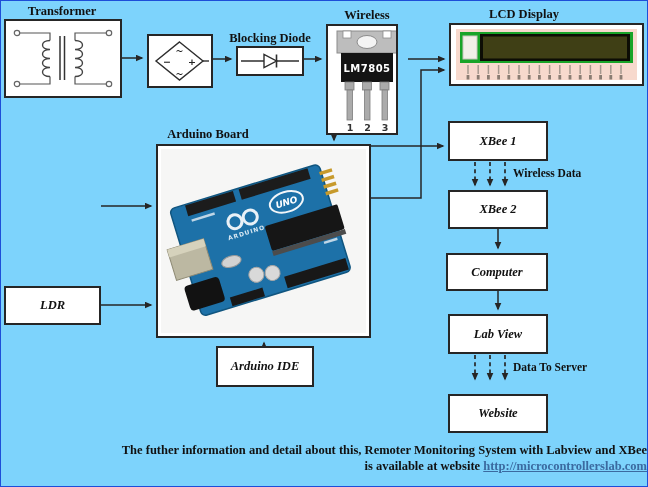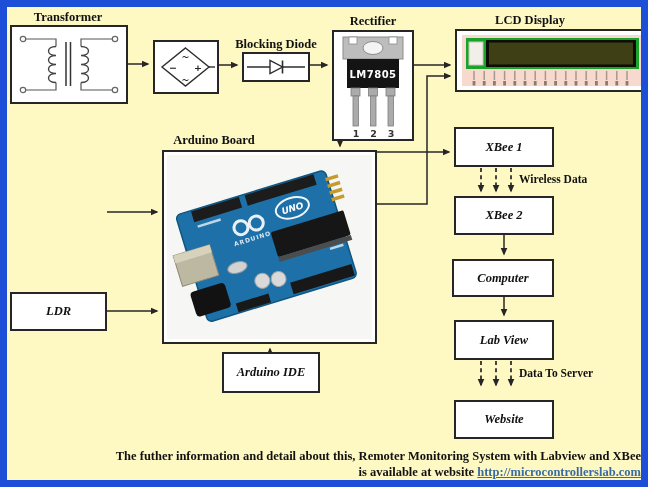--- a/index.html
+++ b/index.html
@@ -5,23 +5,23 @@
   :root{
     --color-line:#262626;
     --color-arduino_blue:#1d71a8;
     --color-lcd_green:#18a428;
     --color-lcd_screen:#3f3f15;
     --color-lcd_pink:#f7d9cd;
     --color-link_blue:#3b6aa0;
   }
   html,body{margin:0;padding:0;background:#e9e9e9;}
   #stage{
-    position:relative;width:648px;height:487px;background:#fef9c3;
+    position:relative;width:648px;height:487px;background:#7dd3fc;
     font-family:"Liberation Serif",serif;color:#111;overflow:hidden;
-    border:7px solid #1d4ed8;box-sizing:border-box;
+    border:1px solid #1d4ed8;box-sizing:border-box;
   }
   .box{
     position:absolute;border:2px solid var(--color-line);background:#fff;
     display:flex;align-items:center;justify-content:center;box-sizing:border-box;
   }
   .box-label{font-weight:bold;font-size:12.5px;white-space:nowrap;font-style:italic;}
   .title{
     position:absolute;font-weight:bold;font-size:12.5px;white-space:nowrap;
     transform:translateX(-50%);
   }
@@ -66,21 +66,21 @@
       <path d="M489,161 V184" marker-end="url(#arr)"></path>
       <path d="M504,161 V184" marker-end="url(#arr)"></path>
       <path d="M474,354 V378" marker-end="url(#arr)"></path>
       <path d="M489,354 V378" marker-end="url(#arr)"></path>
       <path d="M504,354 V378" marker-end="url(#arr)"></path>
     </g>
   </svg>
 
   <div class="title" style="left:61px;top:3px">Transformer</div>
   <div class="title" style="left:269px;top:30px">Blocking Diode</div>
-  <div class="title" style="left:366px;top:7px">Rectifier</div>
+  <div class="title" style="left:366px;top:7px">Wireless</div>
   <div class="title" style="left:523px;top:6px">LCD Display</div>
   <div class="title" style="left:207px;top:126px">Arduino Board</div>
 
   <div class="box" style="left:3px;top:18px;width:118px;height:79px">
     <svg width="114" height="75">
       <g stroke="#666" stroke-width="1.2" fill="#fff">
         <circle cx="11" cy="12" r="2.7"></circle>
           <circle cx="11" cy="63" r="2.7"></circle>
         <circle cx="103" cy="12" r="2.7"></circle>
           <circle cx="103" cy="63" r="2.7"></circle>
@@ -116,21 +116,21 @@
   </div>
 
   <div class="box" style="left:235px;top:45px;width:68px;height:30px">
     <svg width="64" height="26">
       <path d="M3,13 H61" stroke="#2e2e2e" stroke-width="1.3"></path>
       <polygon points="26,6.5 26,19.5 38.5,13" fill="#fff" stroke="#2e2e2e" stroke-width="1.4"></polygon>
       <path d="M38.5,6.5 V19.5" stroke="#2e2e2e" stroke-width="1.6"></path>
     </svg>
   </div>
 
-  <div class="box" style="left:325px;top:23px;width:82px;height:111px">
+  <div class="box" style="left:325px;top:23px;width:72px;height:111px">
     <svg width="78" height="107">
       <rect x="9" y="5" width="60" height="22" fill="#bdbdbd" stroke="#8c8c8c"></rect>
       <rect x="15" y="5" width="8" height="7" fill="#fff" stroke="#8c8c8c" stroke-width="0.8"></rect>
       <rect x="55" y="5" width="8" height="7" fill="#fff" stroke="#8c8c8c" stroke-width="0.8"></rect>
       <ellipse cx="39" cy="16" rx="10" ry="6.5" fill="#f4f4f4" stroke="#8c8c8c"></ellipse>
       <rect x="13" y="27" width="52" height="29" fill="#141414"></rect>
       <text x="39" y="46" text-anchor="middle" font-size="10" font-weight="bold" fill="#fff" letter-spacing="0.5">LM7805</text>
       <g fill="#ababab" stroke="#7d7d7d" stroke-width="0.8">
         <rect x="17" y="56" width="9" height="8"></rect>
           <rect x="34.5" y="56" width="9" height="8"></rect>

